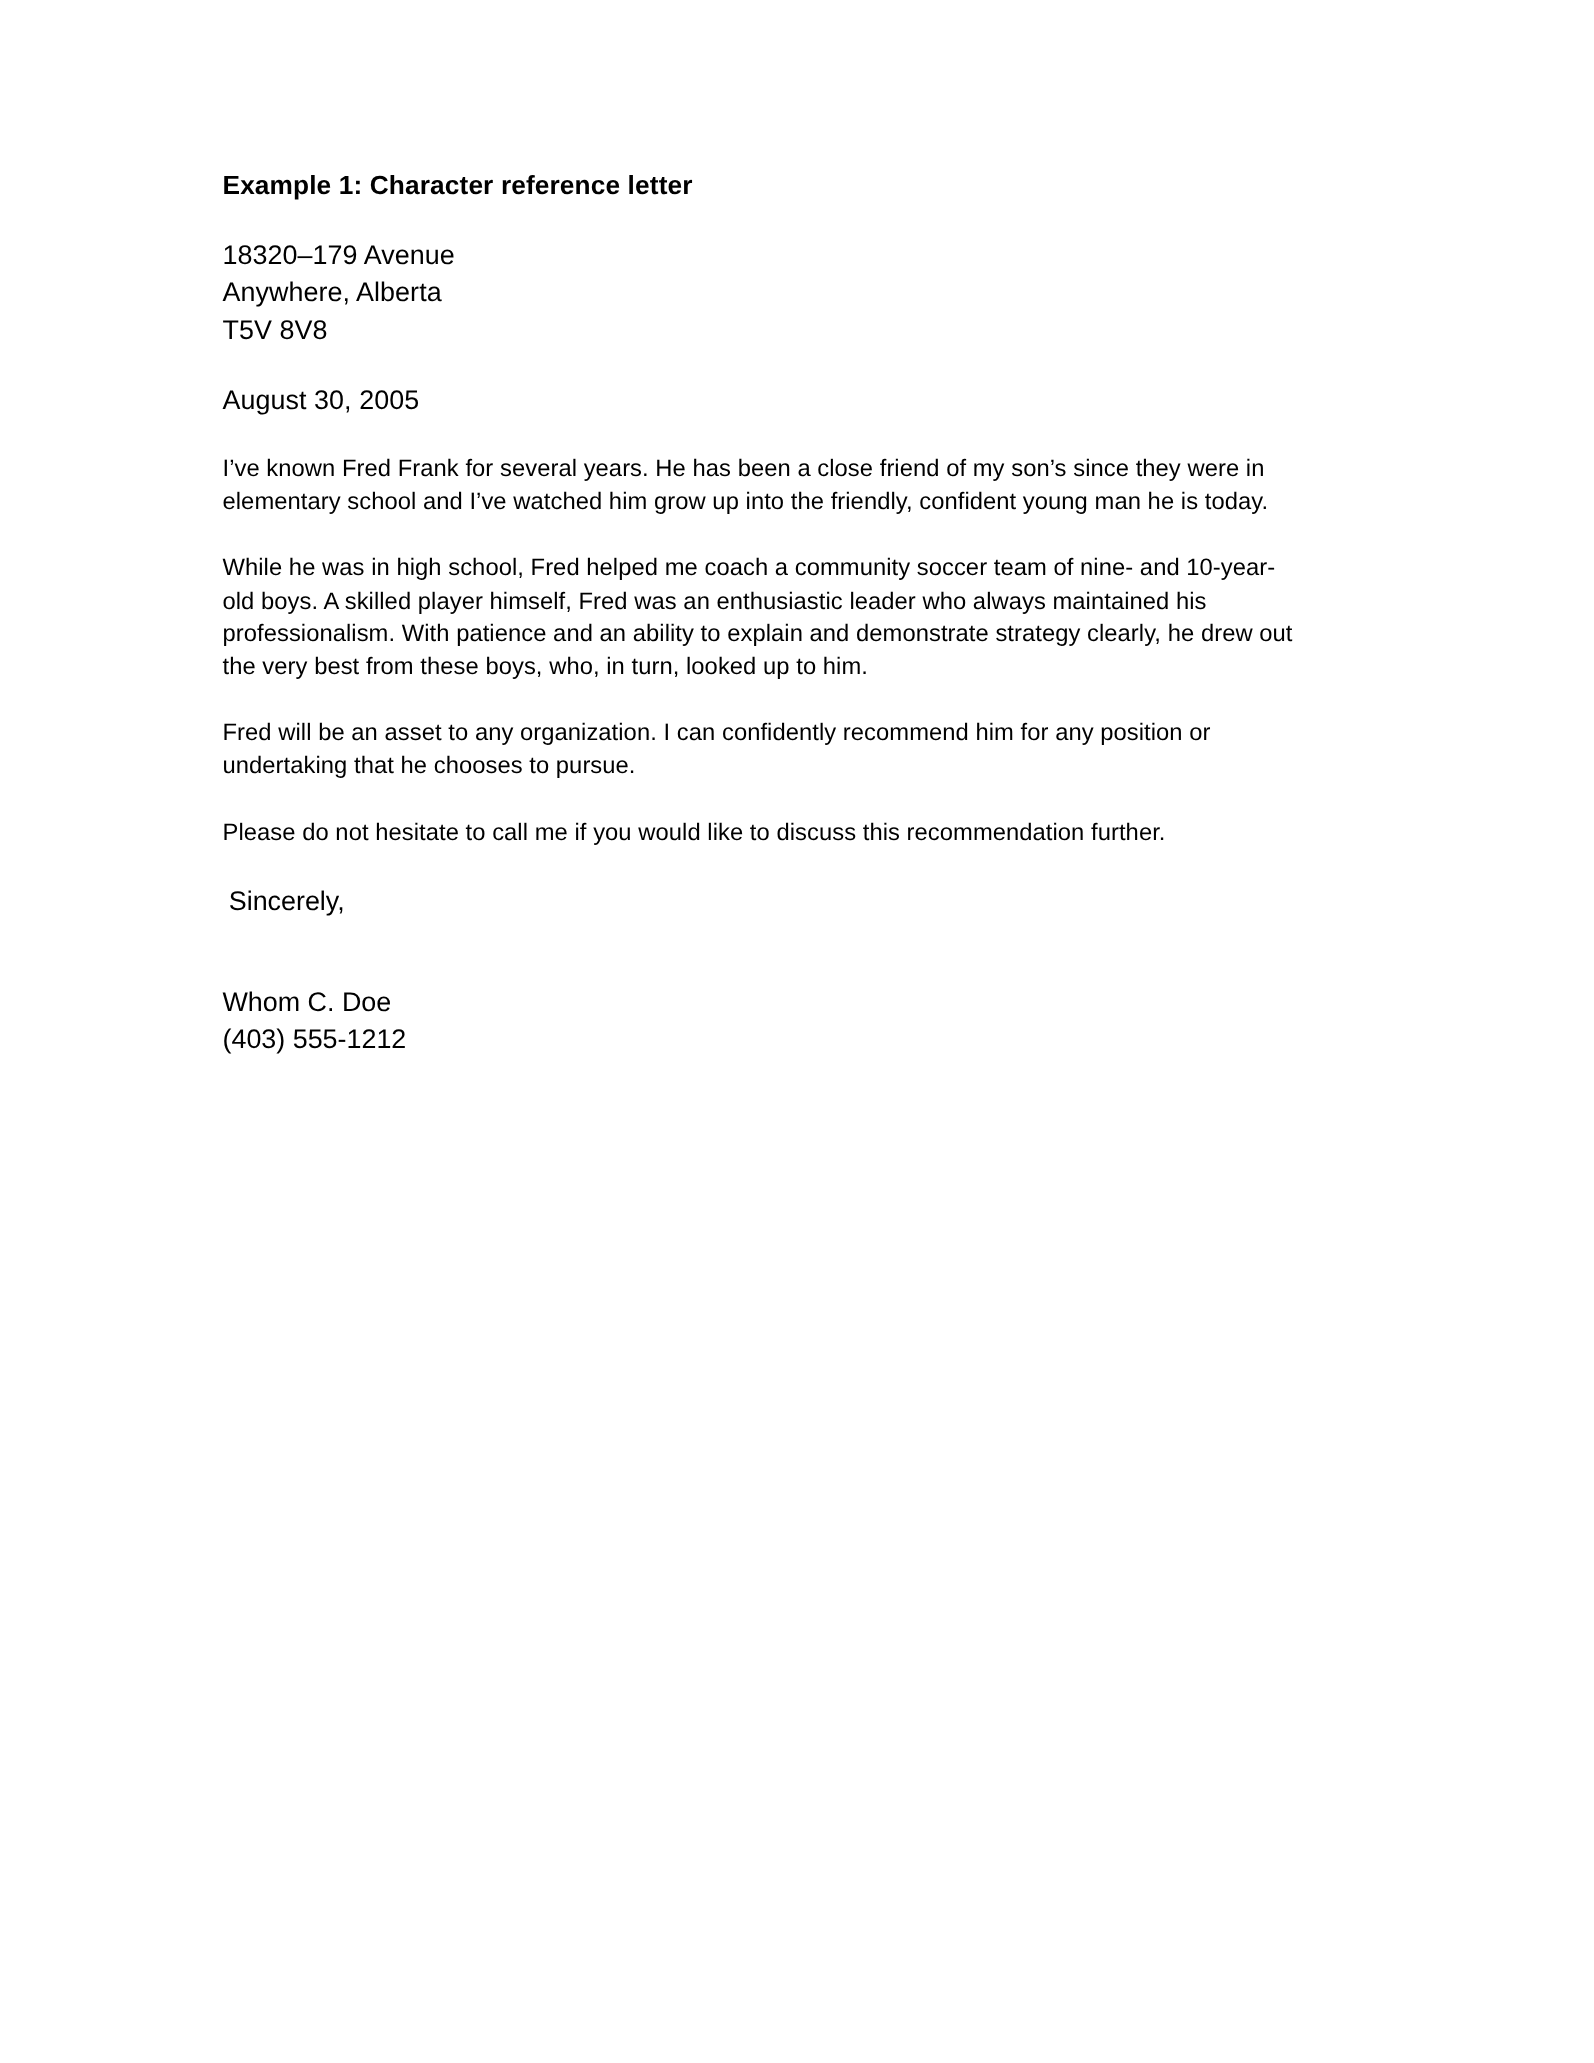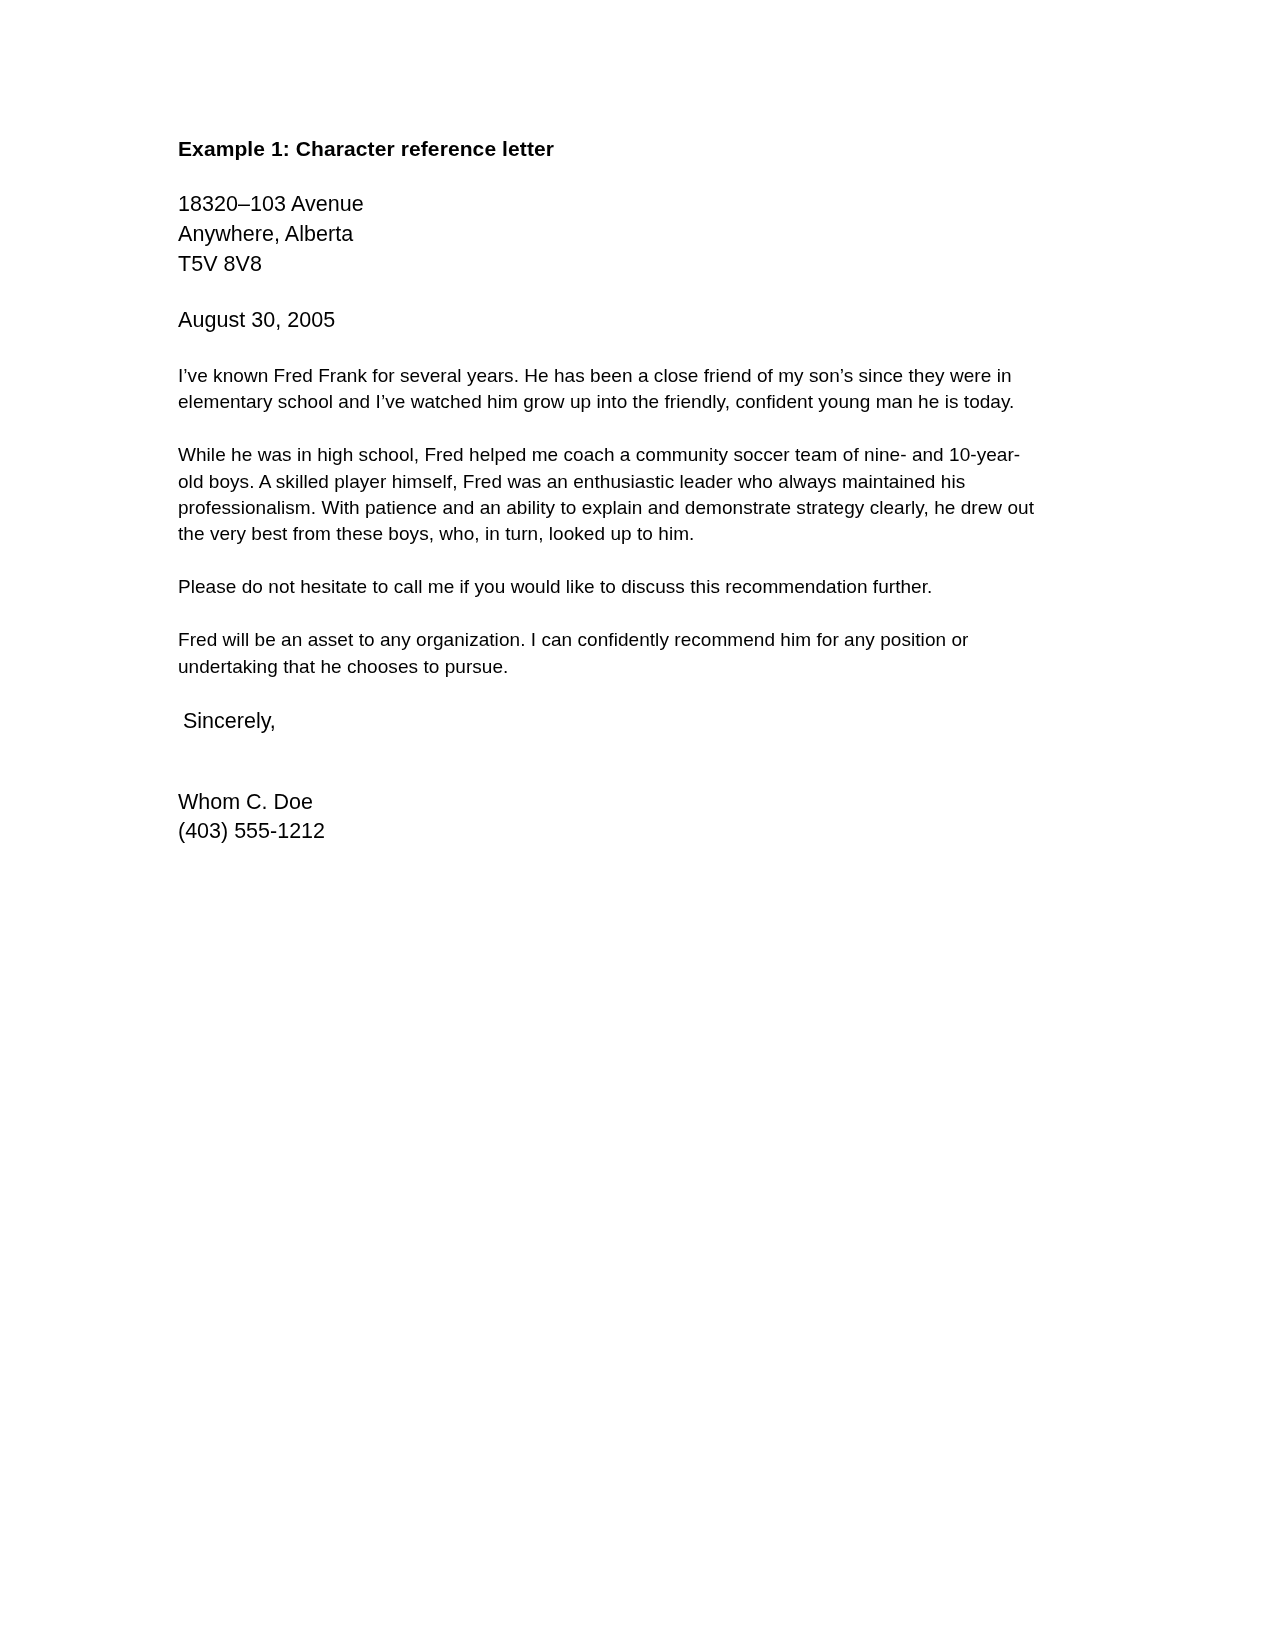--- a/index.html
+++ b/index.html
@@ -68,32 +68,32 @@
 </style>
 </head>
 <body>
 
 <div class="page">
   <div class="letter">
 
     <h1 class="doc-title">Example 1: Character reference letter</h1>
 
     <div class="block">
-      <span class="addr-line">18320–103 Avenue</span>
+      <span class="addr-line">18320–179 Avenue</span>
       <span class="addr-line">Anywhere, Alberta</span>
       <span class="addr-line">T5V 8V8</span>
     </div>
 
     <div class="block">August 30, 2005</div>
 
 
     <p class="para">I’ve known Fred Frank for several years. He has been a close friend of my son’s since they were in elementary school and I’ve watched him grow up into the friendly, confident young man he is today.</p>
     <p class="para">While he was in high school, Fred helped me coach a community soccer team of nine- and 10-year-old boys. A skilled player himself, Fred was an enthusiastic leader who always maintained his professionalism. With patience and an ability to explain and demonstrate strategy clearly, he drew out the very best from these boys, who, in turn, looked up to him.</p>
+    <p class="para">Fred will be an asset to any organization. I can confidently recommend him for any position or undertaking that he chooses to pursue.</p>
     <p class="para">Please do not hesitate to call me if you would like to discuss this recommendation further.</p>
-    <p class="para">Fred will be an asset to any organization. I can confidently recommend him for any position or undertaking that he chooses to pursue.</p>
 
     <div class="closing">Sincerely,</div>
 
     <div class="sig-space"></div>
 
     <div class="signer">Whom C. Doe</div>
     <div class="signer">(403) 555-1212</div>
 
   </div>
 </div>

